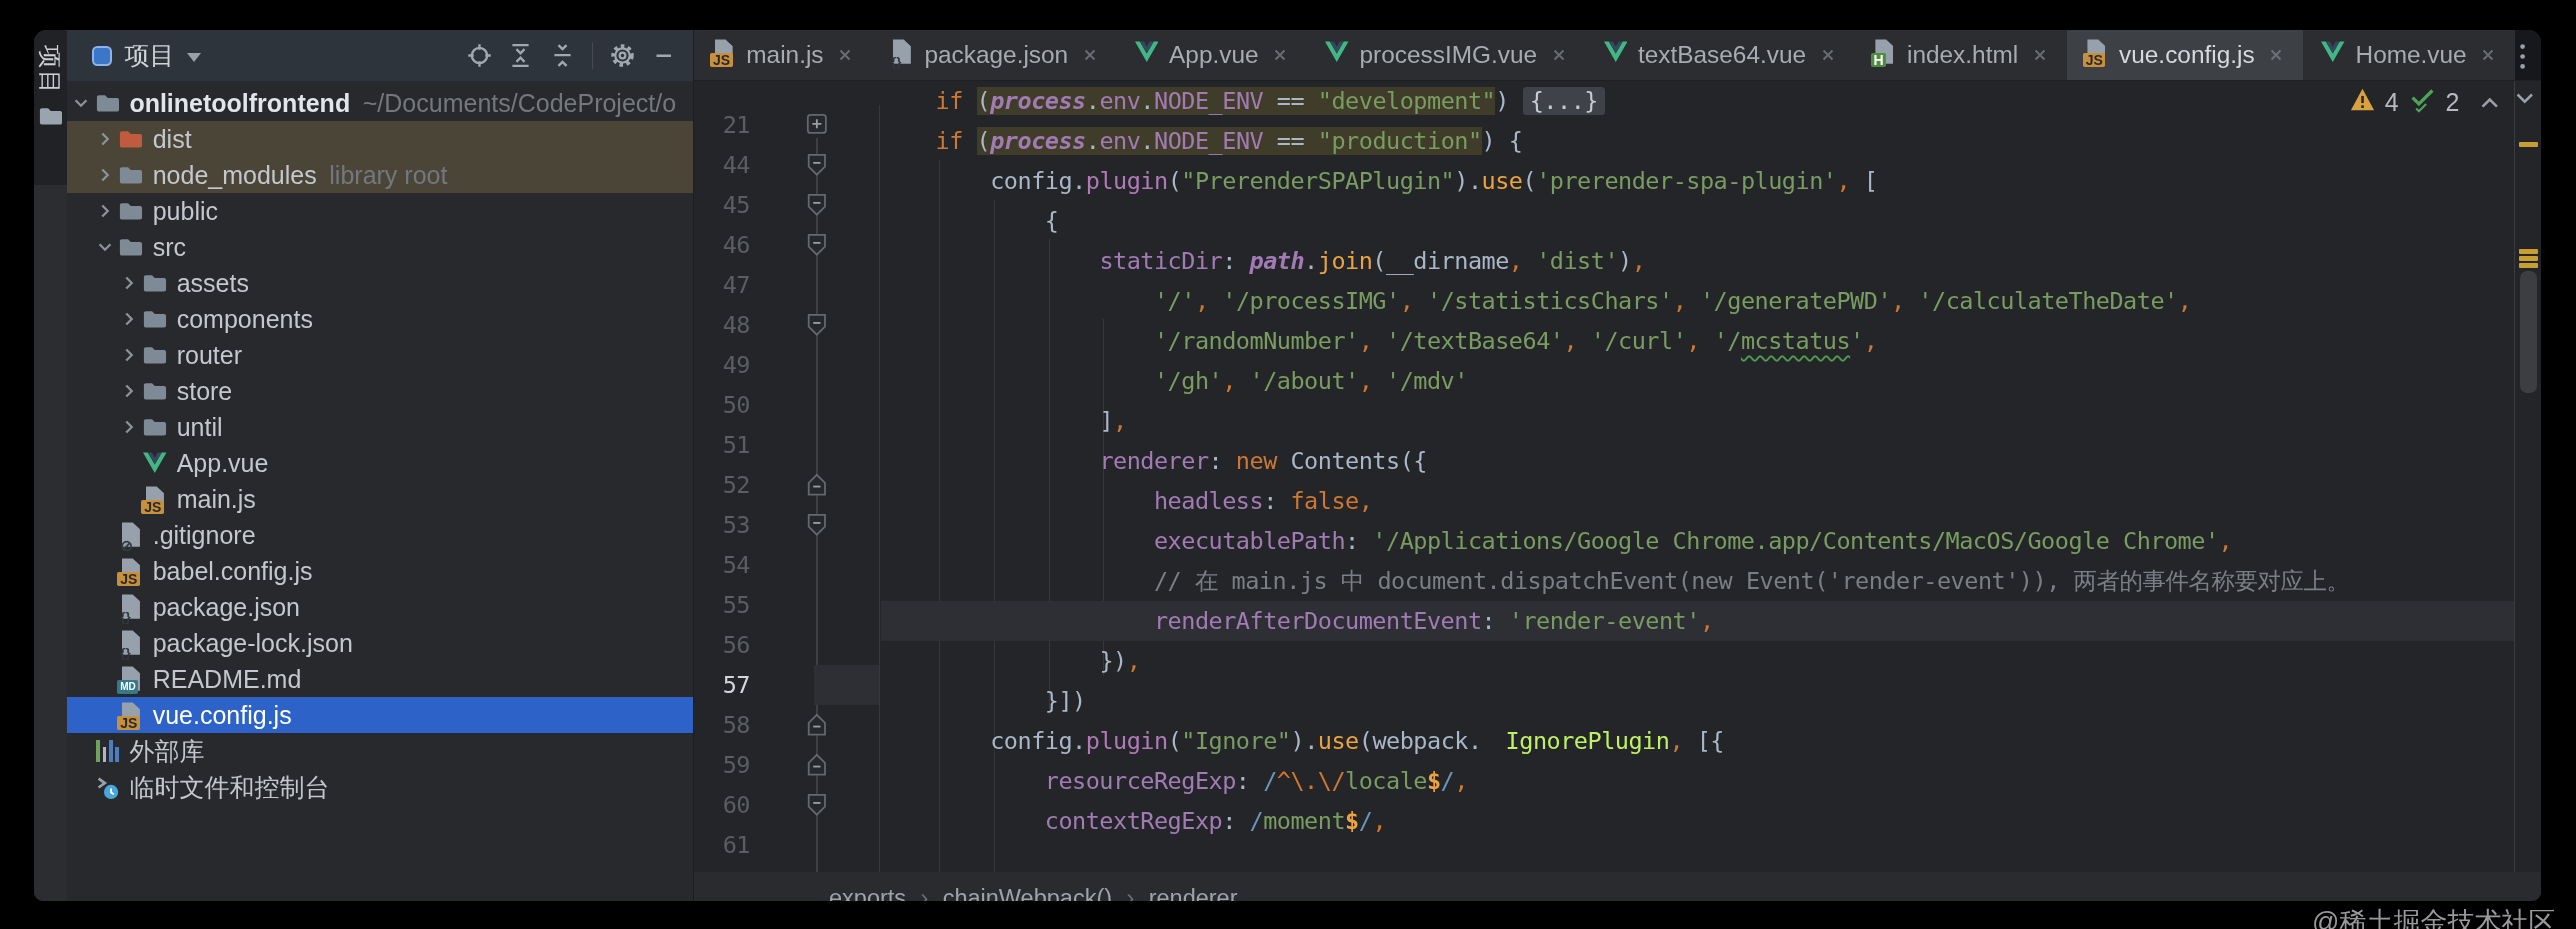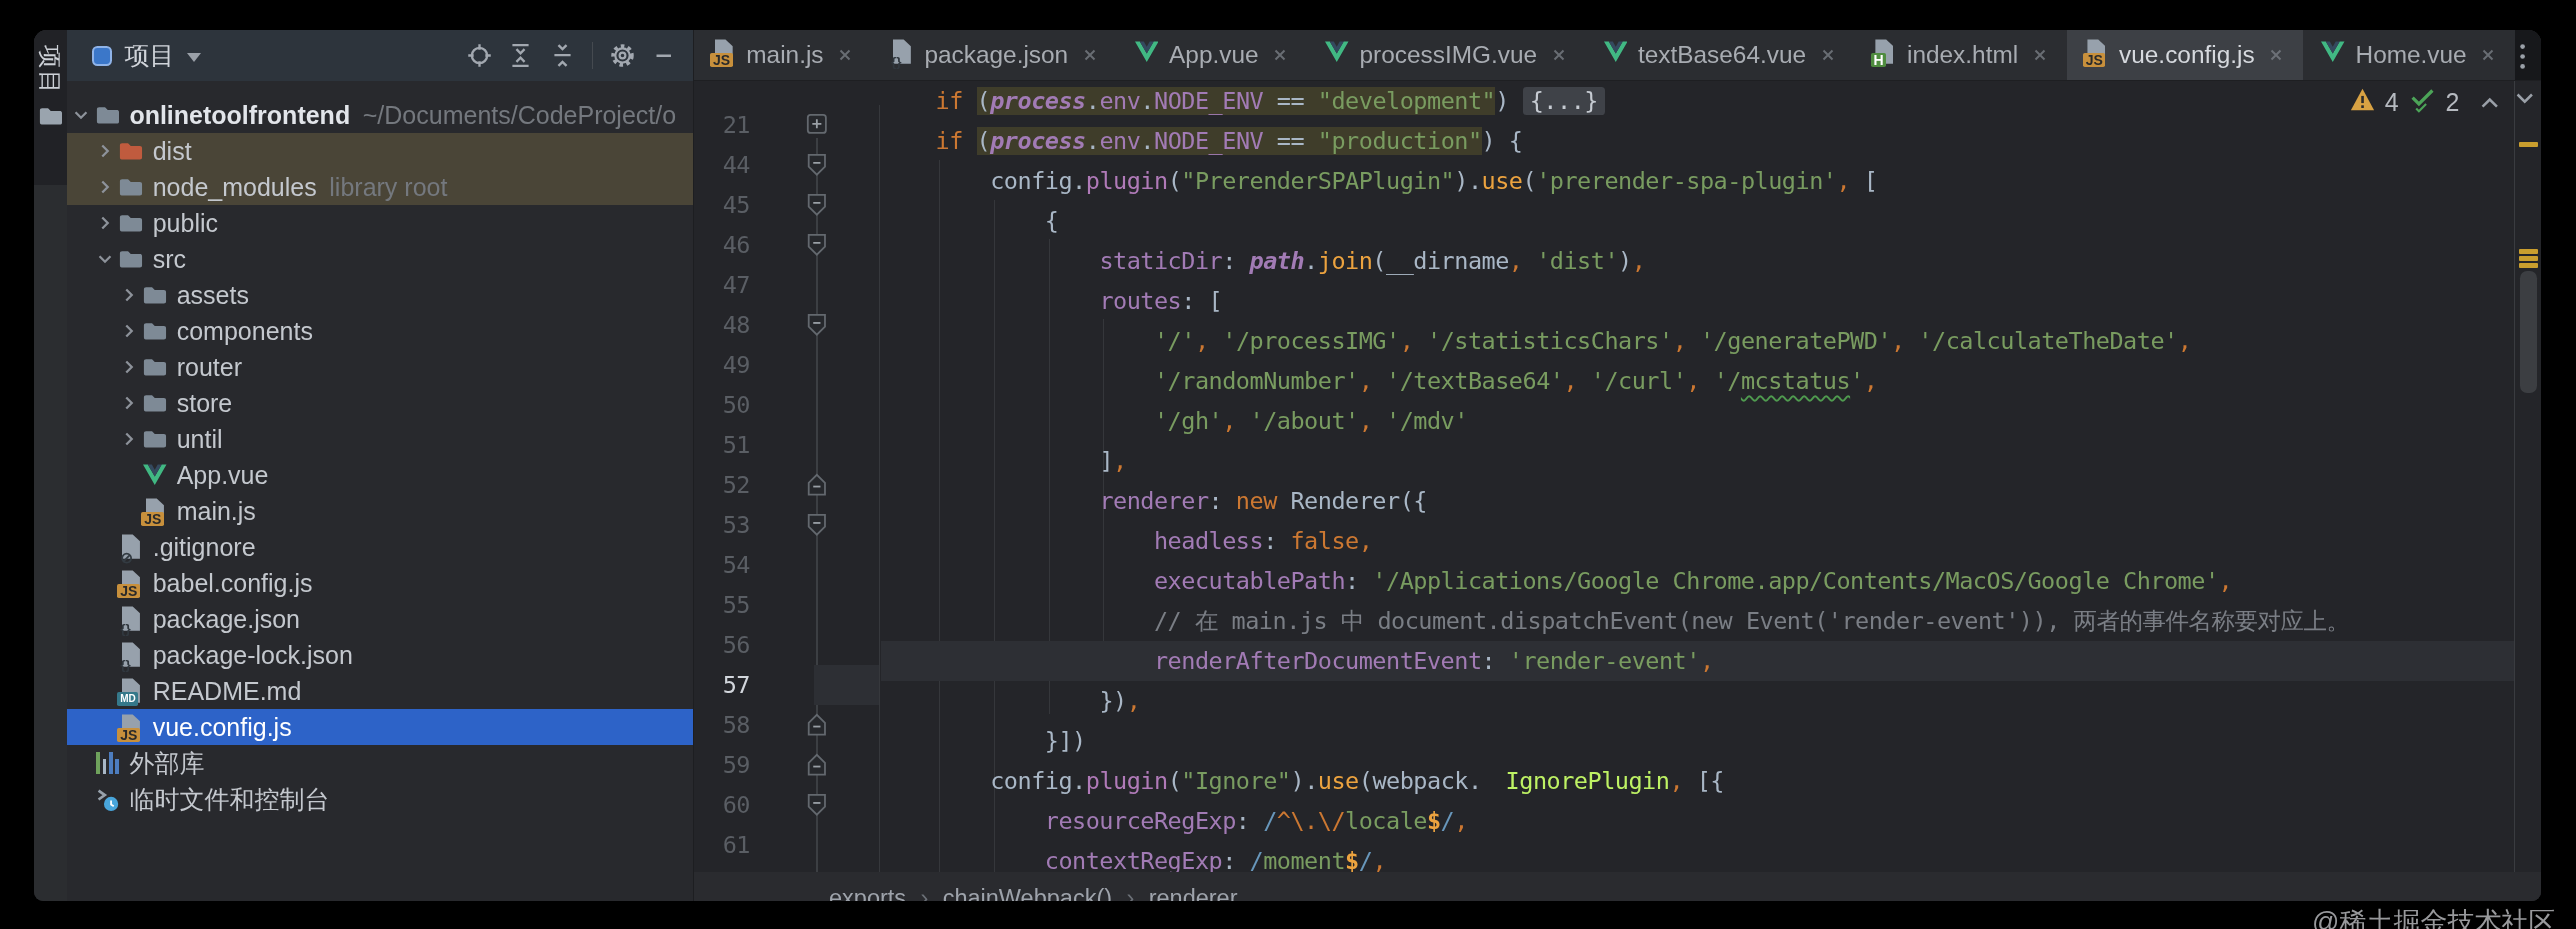--- a/index.html
+++ b/index.html
@@ -19,21 +19,21 @@
   .panel{width:627px;flex:0 0 627px;background:#28292D;display:flex;flex-direction:column;border-right:0.9px solid #1D1E21;}
   .panel-header{height:51px;background:#2D343C;display:flex;align-items:center;padding:0 12.6px 0 25px;flex:0 0 51px;}
   .proj-badge{width:20px;height:20px;border-radius:5.4px;background:#3B77C9;border:2.7px solid #8FB3E8;display:inline-block;}
   .panel-title{font-size:25px;color:#D0D4DA;margin:0 12.6px 0 12.6px;}
   .dd-arrow{width:0;height:0;border-left:7.2px solid transparent;border-right:7.2px solid transparent;border-top:9px solid #9AA0A8;display:inline-block;margin-top:3.6px;}
   .ph-spacer{flex:1;}
   .ph-icons{display:flex;align-items:center;gap:7.2px;}
   .ph-icon{width:34px;height:34px;display:flex;align-items:center;justify-content:center;border-radius:5.4px;cursor:pointer;}
   .ph-divider{width:0.9px;height:27px;background:#454A50;margin:0 5.4px;}
 
-  .tree{flex:1;overflow:hidden;position:relative;padding-top:16px;}
+  .tree{flex:1;overflow:hidden;position:relative;padding-top:4px;}
   .trow{height:36px;display:flex;align-items:center;white-space:nowrap;overflow:hidden;cursor:pointer;font-size:25px;color:#C4C8CE;}
   .trow.band{background:#4A4537;}
   .trow.selected{background:#2D63C8;color:#FFFFFF;}
   .trow .chev{width:23.5px;flex:0 0 23.5px;display:inline-flex;align-items:center;justify-content:center;}
   .trow .ticon{width:29px;flex:0 0 29px;display:inline-flex;align-items:center;justify-content:center;margin-right:7.2px;}
   .tlabel.bold{font-weight:bold;color:#E2E5EA;}
   .trow.selected .tlabel{color:#FFFFFF;}
   .tannot{color:#74787E;margin-left:12.6px;}
 
   .lib-bars{display:inline-flex;align-items:flex-end;gap:2.7px;height:21.7px;}
@@ -656,26 +656,25 @@
               <span class="gnum">62</span>
               <span class="gfold"></span>
             </div>
           </div>
         <div class="code" id="code">
             <div class="cline"><span>    </span><span class="tk-kw">if</span><span class="tk-pln"> </span><span class="tk-pln hl">(</span><span class="tk-propi hl">process</span><span class="tk-pln hl">.</span><span class="tk-prop hl">env</span><span class="tk-pln hl">.</span><span class="tk-prop hl">NODE_ENV</span><span class="tk-pln hl"> == </span><span class="tk-str hl">"development"</span><span class="tk-pln">) </span><span class="tk-fold">{...}</span></div>
             <div class="cline"><span>    </span><span class="tk-kw">if</span><span class="tk-pln"> </span><span class="tk-pln hl">(</span><span class="tk-propi hl">process</span><span class="tk-pln hl">.</span><span class="tk-prop hl">env</span><span class="tk-pln hl">.</span><span class="tk-prop hl">NODE_ENV</span><span class="tk-pln hl"> == </span><span class="tk-str hl">"production"</span><span class="tk-pln">) {</span></div>
             <div class="cline"><span>        </span><span class="tk-pln">config</span><span class="tk-pln">.</span><span class="tk-mfn">plugin</span><span class="tk-pln">(</span><span class="tk-str">"PrerenderSPAPlugin"</span><span class="tk-pln">)</span><span class="tk-pln">.</span><span class="tk-fn">use</span><span class="tk-pln">(</span><span class="tk-str">'prerender-spa-plugin'</span><span class="tk-kw">,</span><span class="tk-pln"> [</span></div>
             <div class="cline"><span>            </span><span class="tk-pln">{</span></div>
             <div class="cline"><span>                </span><span class="tk-prop">staticDir</span><span class="tk-pln">: </span><span class="tk-propi">path</span><span class="tk-pln">.</span><span class="tk-fn">join</span><span class="tk-pln">(</span><span class="tk-pln">__dirname</span><span class="tk-kw">,</span><span class="tk-pln"> </span><span class="tk-str">'dist'</span><span class="tk-pln">)</span><span class="tk-kw">,</span></div>
-            <div class="cline"><span>                </span><span class="tk-prop">routes</span><span class="tk-pln">: [</span></div>
             <div class="cline"><span>                    </span><span class="tk-str">'/'</span><span class="tk-kw">,</span><span class="tk-pln"> </span><span class="tk-str">'/processIMG'</span><span class="tk-kw">,</span><span class="tk-pln"> </span><span class="tk-str">'/statisticsChars'</span><span class="tk-kw">,</span><span class="tk-pln"> </span><span class="tk-str">'/generatePWD'</span><span class="tk-kw">,</span><span class="tk-pln"> </span><span class="tk-str">'/calculateTheDate'</span><span class="tk-kw">,</span></div>
             <div class="cline"><span>                    </span><span class="tk-str">'/randomNumber'</span><span class="tk-kw">,</span><span class="tk-pln"> </span><span class="tk-str">'/textBase64'</span><span class="tk-kw">,</span><span class="tk-pln"> </span><span class="tk-str">'/curl'</span><span class="tk-kw">,</span><span class="tk-pln"> </span><span class="tk-str">'/</span><span class="tk-str sq">mcstatus</span><span class="tk-str">'</span><span class="tk-kw">,</span></div>
             <div class="cline"><span>                    </span><span class="tk-str">'/gh'</span><span class="tk-kw">,</span><span class="tk-pln"> </span><span class="tk-str">'/about'</span><span class="tk-kw">,</span><span class="tk-pln"> </span><span class="tk-str">'/mdv'</span></div>
             <div class="cline"><span>                </span><span class="tk-pln">]</span><span class="tk-kw">,</span></div>
-            <div class="cline"><span>                </span><span class="tk-prop">renderer</span><span class="tk-pln">: </span><span class="tk-kw">new</span><span class="tk-pln"> Renderer({</span></div>
+            <div class="cline"><span>                </span><span class="tk-prop">renderer</span><span class="tk-pln">: </span><span class="tk-kw">new</span><span class="tk-pln"> Contents({</span></div>
             <div class="cline"><span>                    </span><span class="tk-prop">headless</span><span class="tk-pln">: </span><span class="tk-kw">false</span><span class="tk-kw">,</span></div>
             <div class="cline"><span>                    </span><span class="tk-prop">executablePath</span><span class="tk-pln">: </span><span class="tk-str">'/Applications/Google Chrome.app/Contents/MacOS/Google Chrome'</span><span class="tk-kw">,</span></div>
             <div class="cline"><span>                    </span><span class="tk-cmt">// 在 main.js 中 document.dispatchEvent(new Event('render-event')), 两者的事件名称要对应上。</span></div>
             <div class="cline cur-line"><span>                    </span><span class="tk-prop">renderAfterDocumentEvent</span><span class="tk-pln">: </span><span class="tk-str">'render-event'</span><span class="tk-kw">,</span></div>
             <div class="cline"><span>                </span><span class="tk-pln">})</span><span class="tk-kw">,</span></div>
             <div class="cline"><span>            </span><span class="tk-pln">}])</span></div>
             <div class="cline"><span>        </span><span class="tk-pln">config</span><span class="tk-pln">.</span><span class="tk-mfn">plugin</span><span class="tk-pln">(</span><span class="tk-str">"Ignore"</span><span class="tk-pln">)</span><span class="tk-pln">.</span><span class="tk-fn">use</span><span class="tk-pln">(</span><span class="tk-pln">webpack</span><span class="tk-pln">.</span><span class="tk-cls">IgnorePlugin</span><span class="tk-kw">,</span><span class="tk-pln"> [{</span></div>
             <div class="cline"><span>            </span><span class="tk-prop">resourceRegExp</span><span class="tk-pln">: </span><span class="tk-rgx">/</span><span class="tk-rge">^</span><span class="tk-rge">\.</span><span class="tk-rge">\/</span><span class="tk-rgt">locale</span><span class="tk-rgd">$</span><span class="tk-rgx">/</span><span class="tk-kw">,</span></div>
             <div class="cline"><span>            </span><span class="tk-prop">contextRegExp</span><span class="tk-pln">: </span><span class="tk-rgx">/</span><span class="tk-rgt">moment</span><span class="tk-rgd">$</span><span class="tk-rgx">/</span><span class="tk-kw">,</span></div>
             <div class="iguide" style="left: 58px; top: 79px; height: 713px;"></div>

